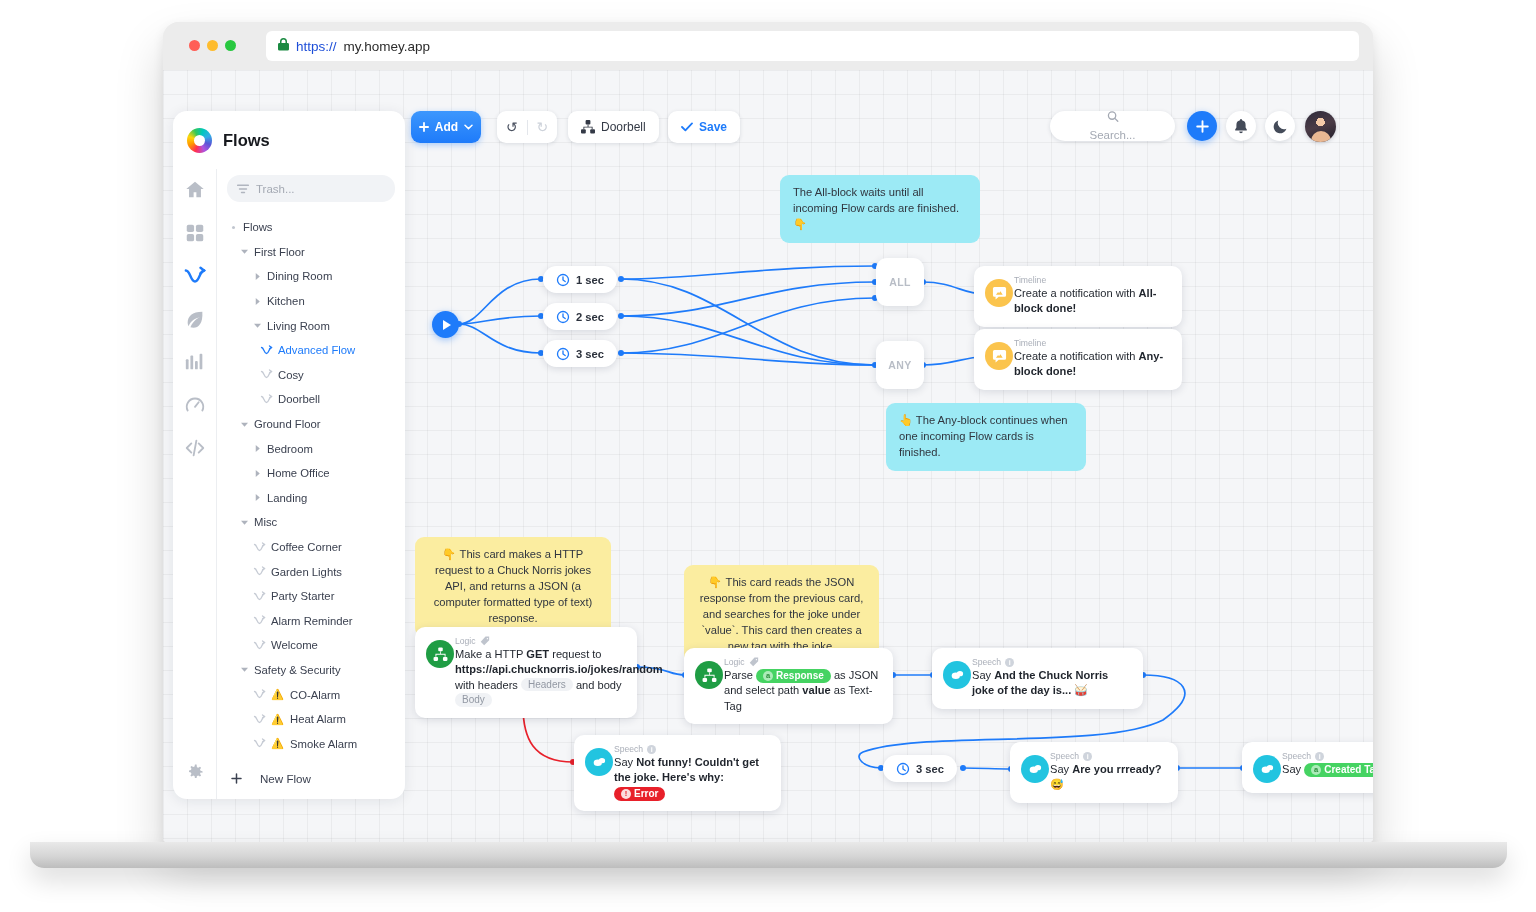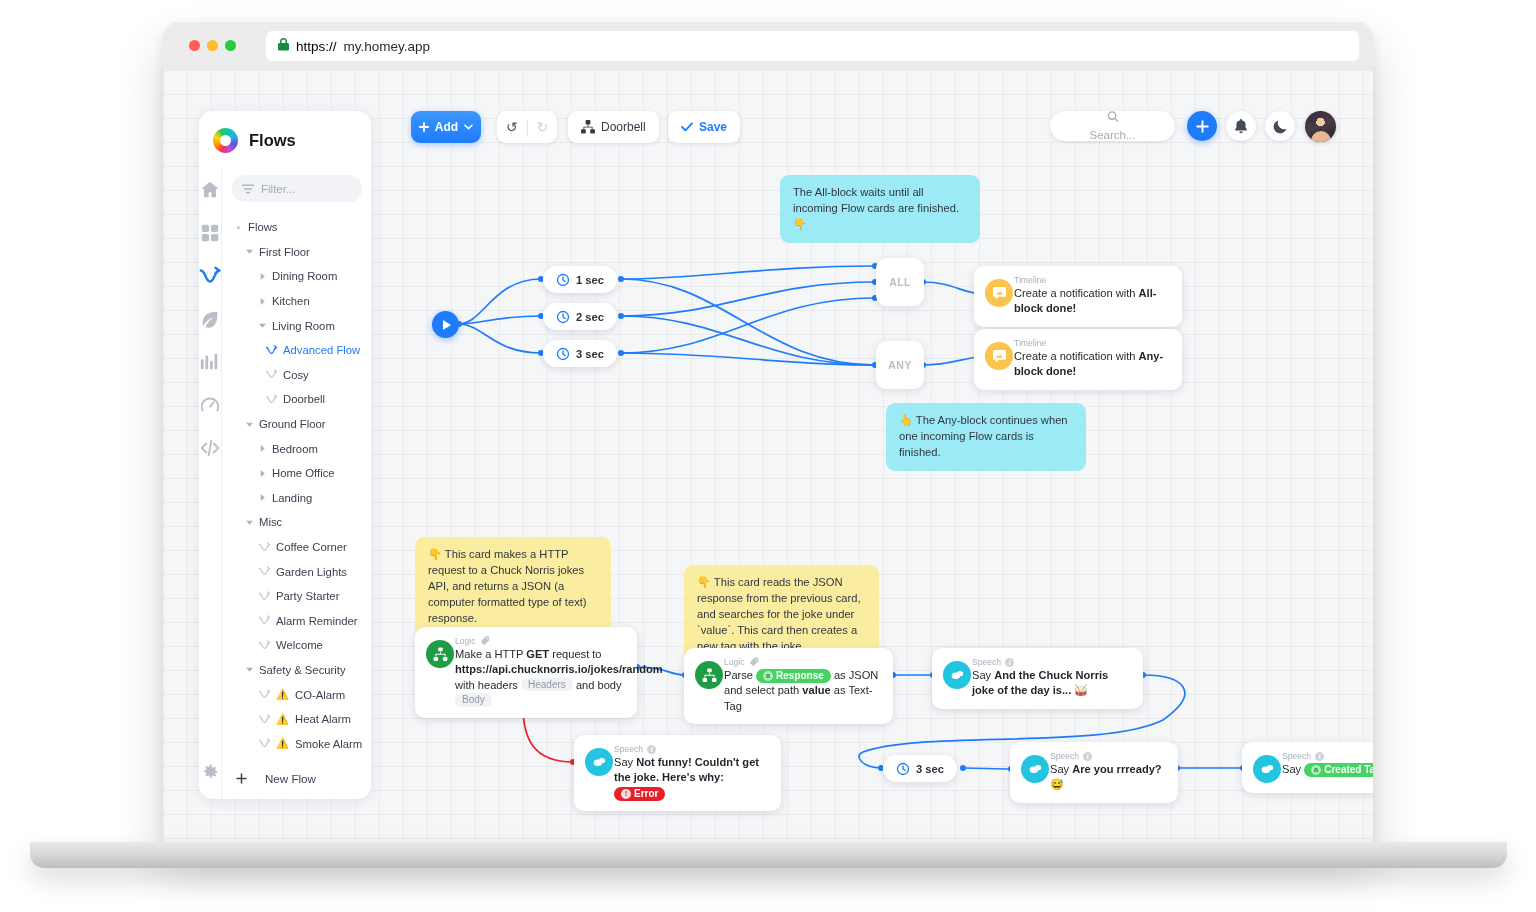--- a/index.html
+++ b/index.html
@@ -43,21 +43,21 @@
   .dot.r { background: #ff5f57; }
   .dot.y { background: #febc2e; }
   .dot.g { background: #28c840; }
   #urlbar {
     position: absolute; left: 103px; top: 9px; right: 14px; height: 30px;
     background: #fff; border-radius: 6px;
     display: flex; align-items: center; padding: 0 12px; gap: 7px;
     font-size: 13.5px;
   }
   .lock { display: inline-block; }
-  .url-scheme { color: #000000; }
+  .url-scheme { color: #1d4ed8; }
   .url-host { color: #2c2c2c; }
 
   
   #app {
     position: absolute; left: 0; top: 48px; width: 100%; height: 772px;
     background: #f7f8fa;
     border-radius: 0 0 4px 4px;
     overflow: hidden;
   }
 
@@ -66,22 +66,22 @@
     position: absolute; left: 0; top: 0; width: 100%; height: 100%;
     background-color: #f5f6f8;
     background-image:
       linear-gradient(to right, rgba(0,0,0,0.045) 1px, transparent 1px),
       linear-gradient(to bottom, rgba(0,0,0,0.045) 1px, transparent 1px);
     background-size: 24px 24px;
   }
 
   
   #sidebar {
-    position: absolute; left: 36px; top: 41px;
-    width: 172px; height: 688px;
+    position: absolute; left: 10px; top: 41px;
+    width: 232px; height: 688px;
     background: #ffffff;
     border-radius: 14px;
     box-shadow: 0 2px 14px rgba(20,30,60,0.09);
     overflow: hidden;
   }
   #sb-header { height: 58px; display: flex; align-items: center; padding-left: 14px; gap: 11px; }
   #sb-title { font-size: 16.5px; font-weight: bold; color: #16181d; }
   .homey-logo {
     width: 25px; height: 25px; border-radius: 50%;
     background: conic-gradient(from 200deg,
@@ -184,21 +184,21 @@
   }
 
   
   #graph { position: absolute; left: 0; top: 0; width: 100%; height: 100%; }
   #wires { position: absolute; left: 0; top: 0; width: 1210px; height: 772px; pointer-events: none; }
   .sticky {
     position: absolute; border-radius: 9px; padding: 10px 13px;
     font-size: 11.2px; line-height: 1.42; color: #30363f;
   }
   .sticky.blue { background: #9ceaf5; }
-  .sticky.yellow { background: #fbeda0; }
+  .sticky.yellow { background: #fbeda0; text-align: center; }
 
   .pill {
     position: absolute; height: 27px; background: #fff; border-radius: 14px;
     box-shadow: 0 2px 7px rgba(20,30,60,0.13);
     display: flex; align-items: center; gap: 6px; padding: 0 13px;
     font-size: 11.2px; font-weight: bold; color: #2b313c;
   }
   .clock { width: 14px; height: 14px; color: #1e7bfa; }
   .clock svg { width: 100%; height: 100%; display: block; }
 
@@ -410,21 +410,21 @@
         </div>
         <div id="tree-pane">
           <div id="filter">
             <svg width="12" height="10" viewBox="0 0 12 10">
                 <g fill="#b0b5bf">
                   <rect x="0" y="0.6" width="12" height="1.5" rx=".7"></rect>
                   <rect x="1.8" y="4.2" width="8.4" height="1.5" rx=".7"></rect>
                   <rect x="3.8" y="7.8" width="4.4" height="1.5" rx=".7"></rect>
                 </g>
               </svg>
-            <span class="ph">Filter...</span>
+            <span class="ph">Trash...</span>
           </div>
           <div id="tree">
               <div class="tnode indent0">
                 <span class="dotmark"></span>
                 <span>Flows</span>
               </div>
               <div class="tnode indent1">
                 <span class="caret">
                   <svg viewBox="0 0 8 8" fill="currentColor">
                     <path d="M0 2h8L4 6.6z"></path>

